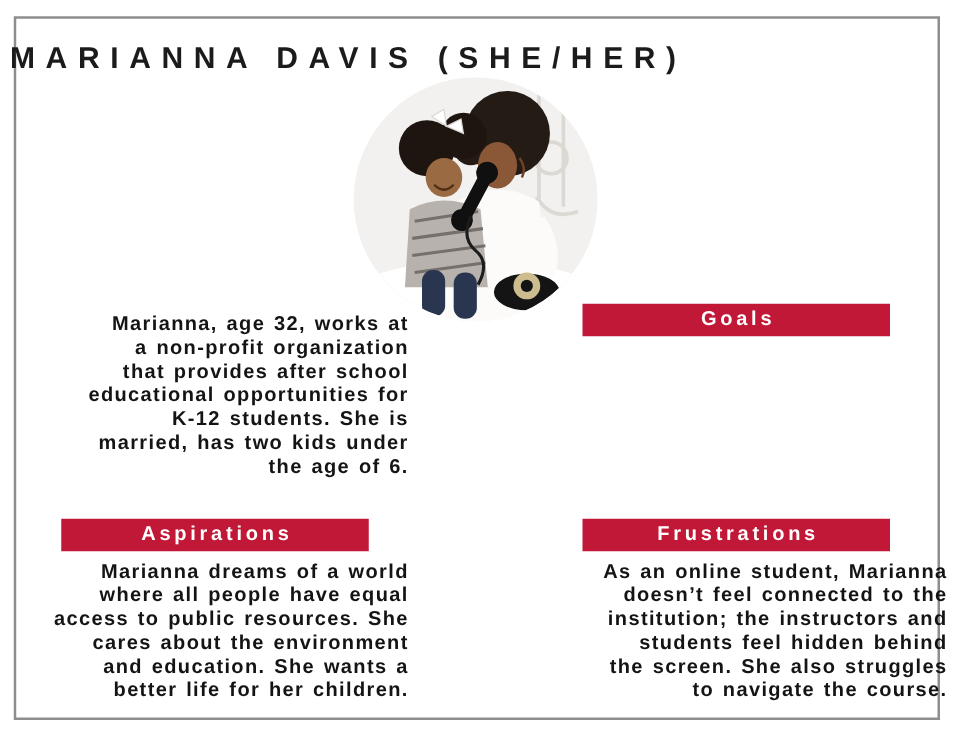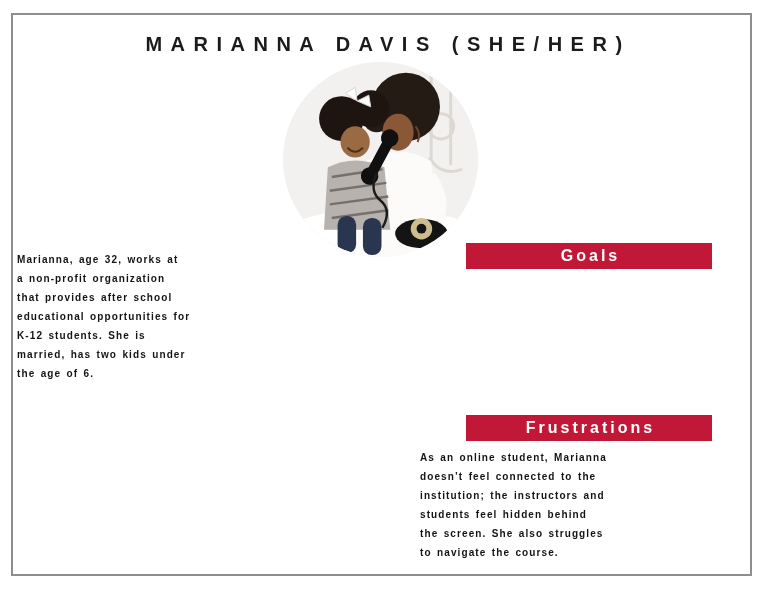--- a/index.html
+++ b/index.html
@@ -19,22 +19,21 @@
     left: 11px; top: 13px;
     width: 741px; height: 563px;
     border: 2px solid var(--frame);
     box-sizing: border-box;
   }
   .title {
     position: absolute;
     left: 0; right: 0;
     top: 33px;
     margin: 0;
-    text-align: center;
-    font-size: 20px;
+    font-size: 24px;
     font-weight: bold;
     letter-spacing: 8.5px;
     padding-left: 8px;
     color: #1b1b1b;
     white-space: nowrap;
   }
   .photo {
     position: absolute;
     left: 283px; top: 62px;
     width: 195px; height: 195px;
@@ -54,26 +53,26 @@
     align-items: center;
     justify-content: center;
     font-size: 16px;
     font-weight: bold;
     letter-spacing: 3px;
     padding-left: 3px;
     box-sizing: border-box;
   }
   .sec-text {
     margin: 7px 0 0 0;
-    font-size: 10px;
+    font-size: 16px;
     font-weight: bold;
     line-height: 19px;
     letter-spacing: 1.1px;
     word-spacing: 1.5px;
-    text-align: left;
+    text-align: right;
     white-space: pre-line;
     color: #141414;
   }
   #sec-biography    { left: 17px;  top: 243px; width: 310px; }
   #sec-goals        { left: 420px; top: 243px; width: 338px; }
   #sec-aspirations  { left: 17px;  top: 415px; width: 310px; }
   #sec-frustrations { left: 420px; top: 415px; width: 338px; }
 </style>
 </head>
 <body>
@@ -149,20 +148,31 @@
 married, has two kids under
 the age of 6.</p>
   </section>
 
   <section class="section" id="sec-goals">
     <div class="sec-bar">
       <span>Goals</span>
     </div>
   </section>
 
+  <section class="section" id="sec-aspirations">
+    <div class="sec-bar">
+      <span>Aspirations</span>
+    </div>
+    <p class="sec-text">Marianna dreams of a world
+where all people have equal
+access to public resources. She
+cares about the environment
+and education. She wants a
+better life for her children.</p>
+  </section>
 
   <section class="section" id="sec-frustrations">
     <div class="sec-bar">
       <span>Frustrations</span>
     </div>
     <p class="sec-text">As an online student, Marianna
 doesn’t feel connected to the
 institution; the instructors and
 students feel hidden behind
 the screen. She also struggles

